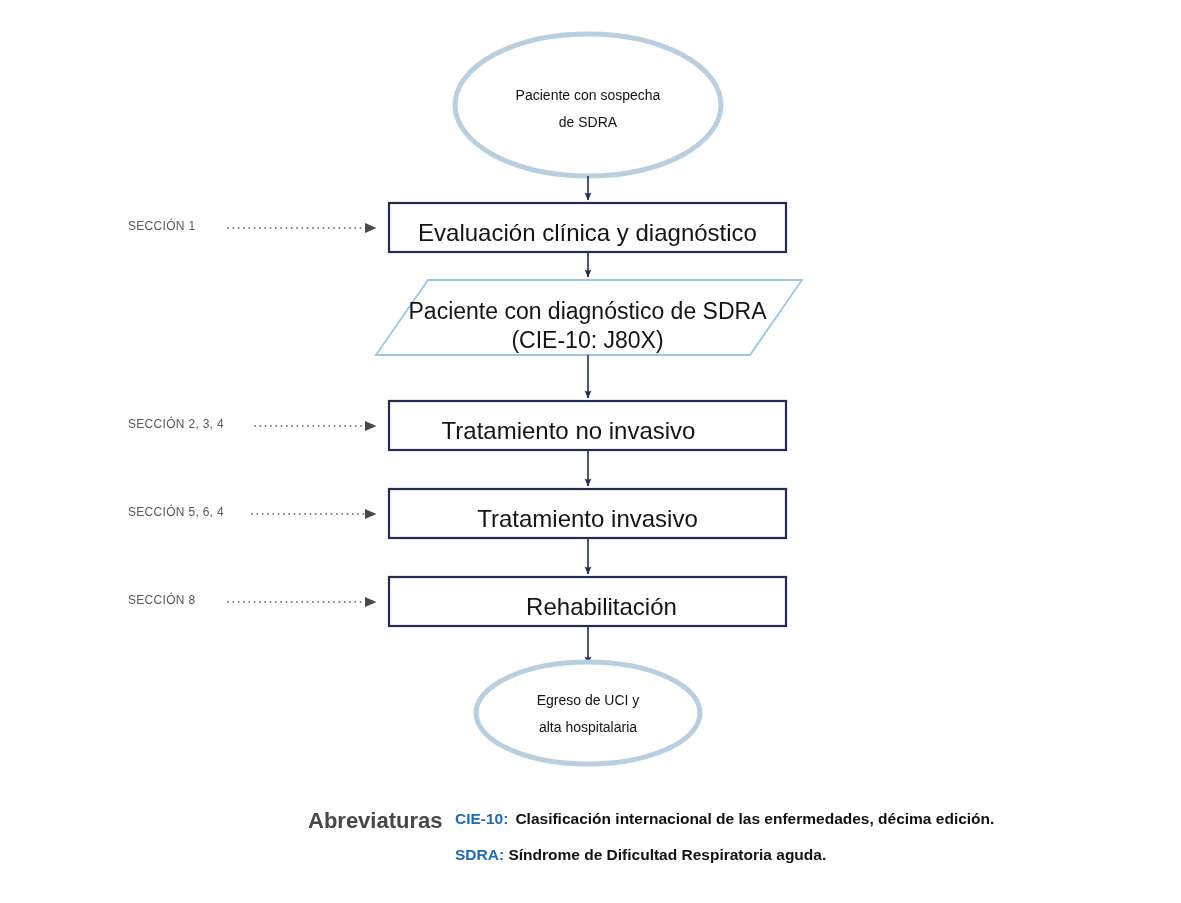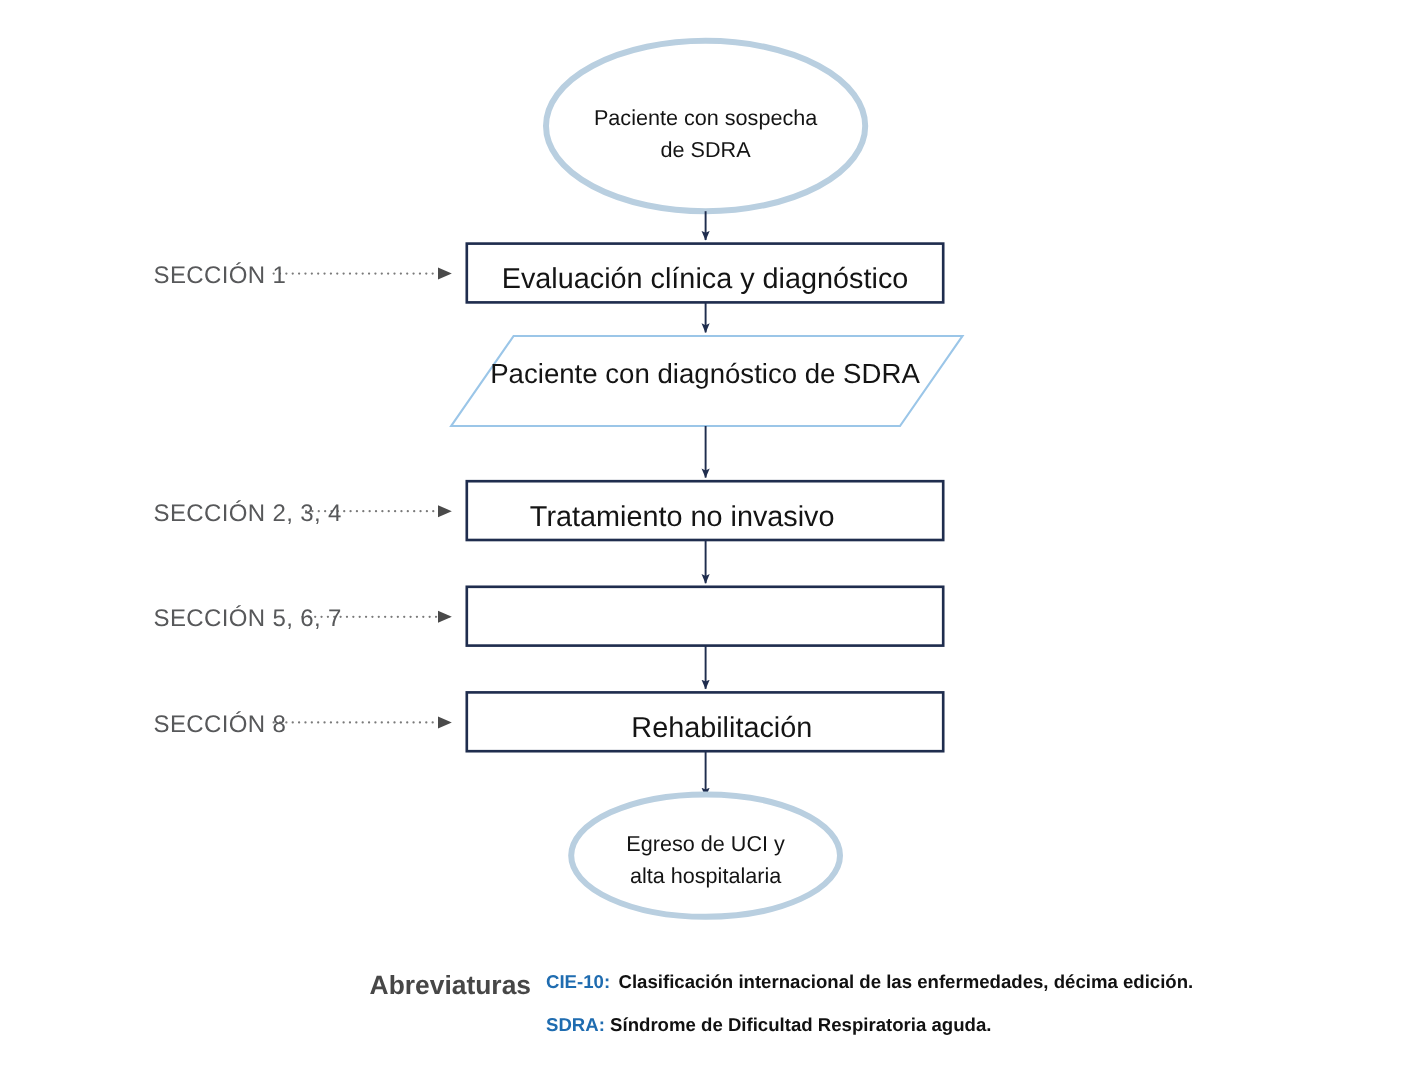--- a/index.html
+++ b/index.html
@@ -33,33 +33,33 @@
   .node-text {
     position: absolute;
     text-align: center;
     color: #141414;
     font-family: "Liberation Sans", sans-serif;
     line-height: 1.38;
     white-space: pre;
     pointer-events: none;
   }
   .ellipse-text {
-    font-size: 18px;
+    font-size: 14px;
   }
   .box-text {
     font-size: 24px;
   }
   .para-text {
     font-size: 23px;
   }
 
   .section-label {
     position: absolute;
     color: #57585a;
-    font-size: 20px;
+    font-size: 12px;
     letter-spacing: 0.3px;
     font-family: "Liberation Sans", sans-serif;
     white-space: nowrap;
   }
 
   
   #abbrev-block {
     position: absolute;
     left: 0;
     top: 798px;
@@ -145,32 +145,34 @@
 
     <line x1="228" y1="602" x2="376" y2="602" stroke="#7a7a7a" stroke-width="1.8" stroke-linecap="round" stroke-dasharray="0.1 5.2" marker-end="url(#arrow-gray)"></line>
   </svg>
 
   <div class="node-text ellipse-text" style="left:455px; top:86px; width:266px;">Paciente con sospecha</div>
   <div class="node-text ellipse-text" style="left:455px; top:113px; width:266px;">de SDRA</div>
 
   <div class="node-text box-text" style="left:389px; top:216px; width:397px;">Evaluación clínica y diagnóstico</div>
 
   <div class="node-text para-text" style="left:389px; top:296px; width:397px;">Paciente con diagnóstico de SDRA</div>
+  <div class="node-text para-text" style="left:389px; top:325px; width:397px;">(CIE-10: J80X)</div>
 
   <div class="node-text box-text" style="left:389px; top:414px; width:359px;">Tratamiento no invasivo</div>
 
+  <div class="node-text box-text" style="left:389px; top:502px; width:397px;">Tratamiento invasivo</div>
 
   <div class="node-text box-text" style="left:389px; top:590px; width:425px;">Rehabilitación</div>
 
   <div class="node-text ellipse-text" style="left:476px; top:691px; width:224px;">Egreso de UCI y</div>
   <div class="node-text ellipse-text" style="left:476px; top:718px; width:224px;">alta hospitalaria</div>
 
   <div class="section-label" style="left:128px; top:219px;">SECCIÓN 1</div>
   <div class="section-label" style="left:128px; top:417px;">SECCIÓN 2, 3, 4</div>
-  <div class="section-label" style="left:128px; top:505px;">SECCIÓN 5, 6, 7</div>
+  <div class="section-label" style="left:128px; top:505px;">SECCIÓN 5, 6, 4</div>
   <div class="section-label" style="left:128px; top:593px;">SECCIÓN 8</div>
 
   <div id="abbrev-block">
     <div class="abbrev-title">Abreviaturas</div>
 
     <div class="abbrev-row row-1">
       <span class="abbrev-key">CIE-10:</span><span class="abbrev-gap"></span><span class="abbrev-def">Clasificación internacional de las enfermedades, décima edición.</span>
     </div>
 
     <div class="abbrev-row row-2">

